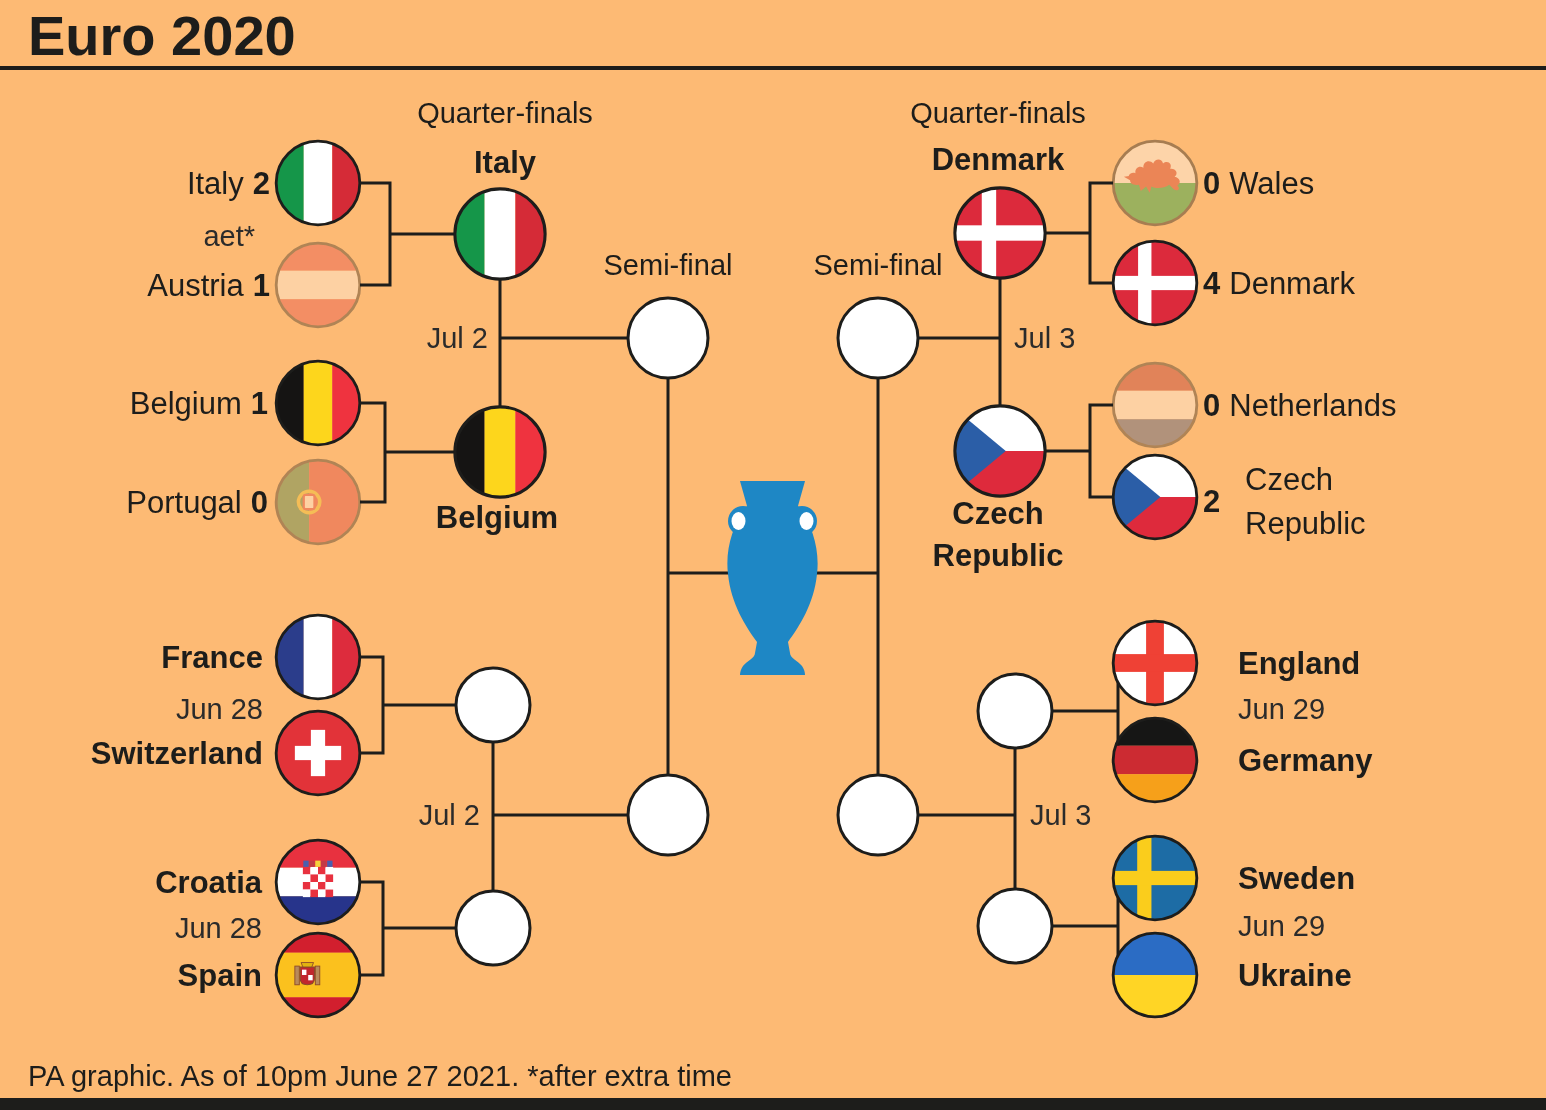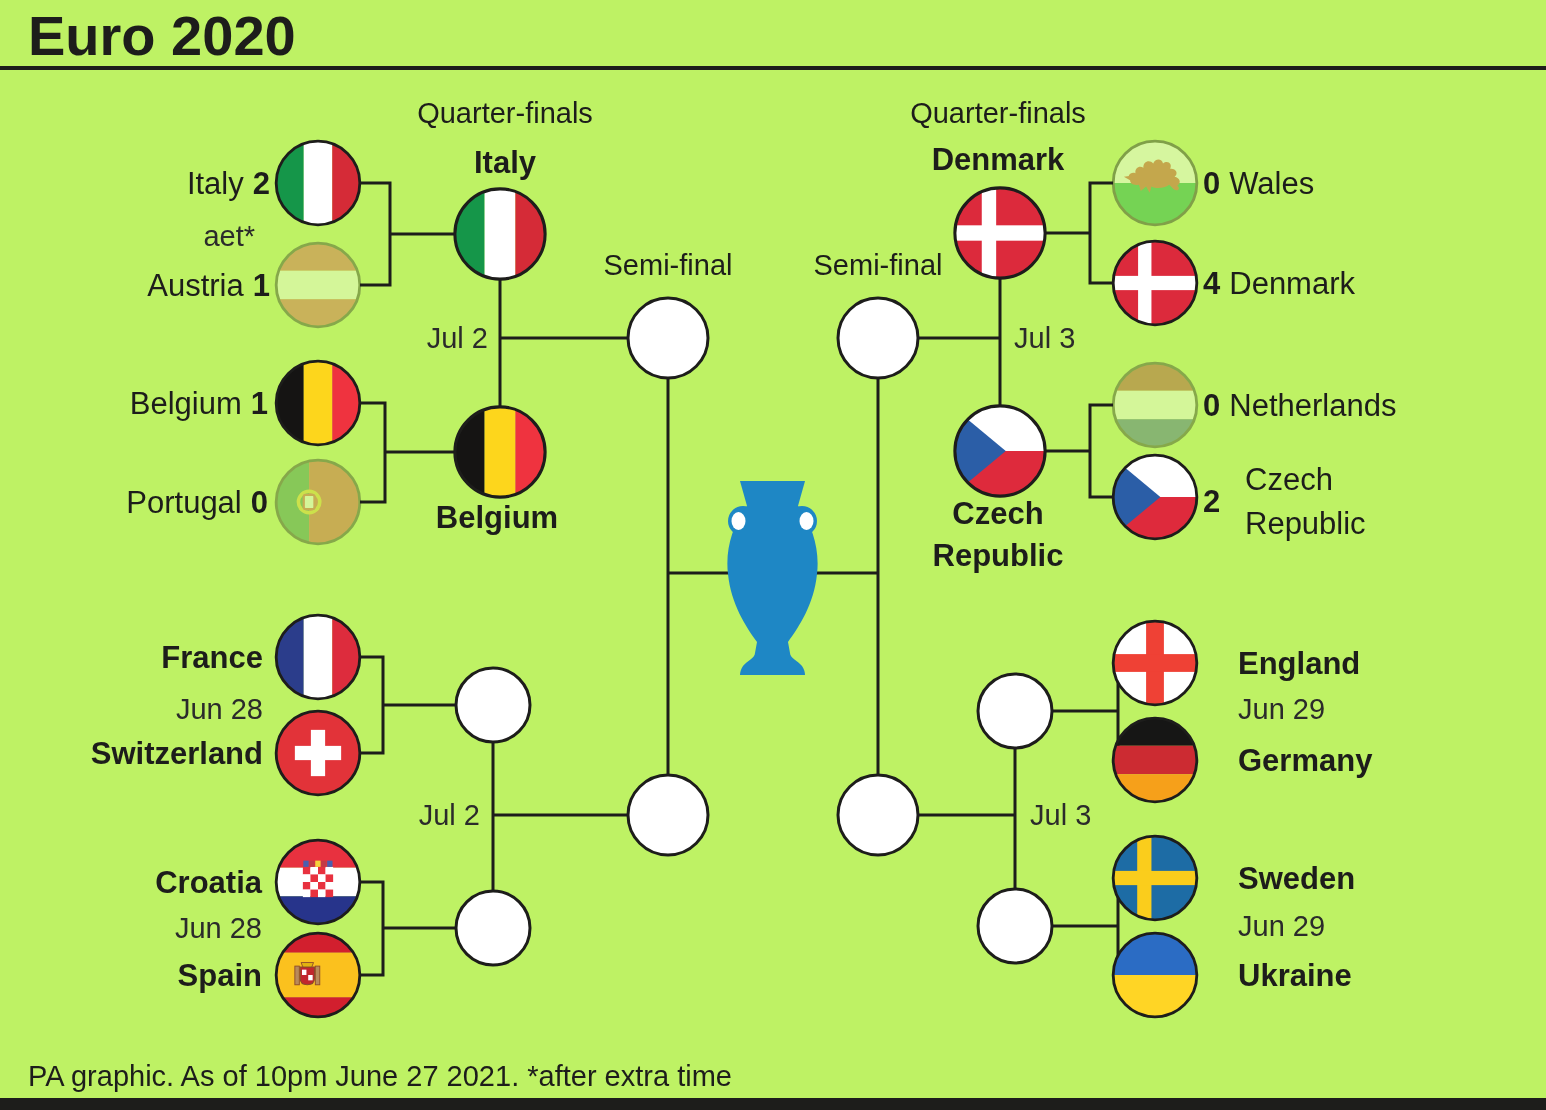--- a/index.html
+++ b/index.html
@@ -1,16 +1,16 @@
 <!DOCTYPE html>
 <html><head>
 <meta charset="utf-8">
 <style>
   html,body{margin:0;padding:0;background:#ffffff;}
-  .stage{position:relative;width:1546px;height:1110px;background:#bef264;overflow:hidden;}
+  .stage{position:relative;width:1546px;height:1110px;background:#fdba74;overflow:hidden;}
   svg{display:block;}
   svg text{font-family:"Liberation Sans","DejaVu Sans",sans-serif;}
   .title{font-size:56px;font-weight:700;fill:#1d1d1b;}
   .foot{font-size:29px;fill:#1d1d1b;}
   .hdr{font-size:29px;fill:#1d1d1b;}
   .nm{font-size:31px;fill:#1d1d1b;}
   .bd{font-weight:700;}
   .meta{font-size:29px;fill:#2b2b2b;}
   .ln{stroke:#1d1d1b;stroke-width:3;fill:none;}
   .node{fill:#ffffff;stroke:#1d1d1b;stroke-width:3;}

